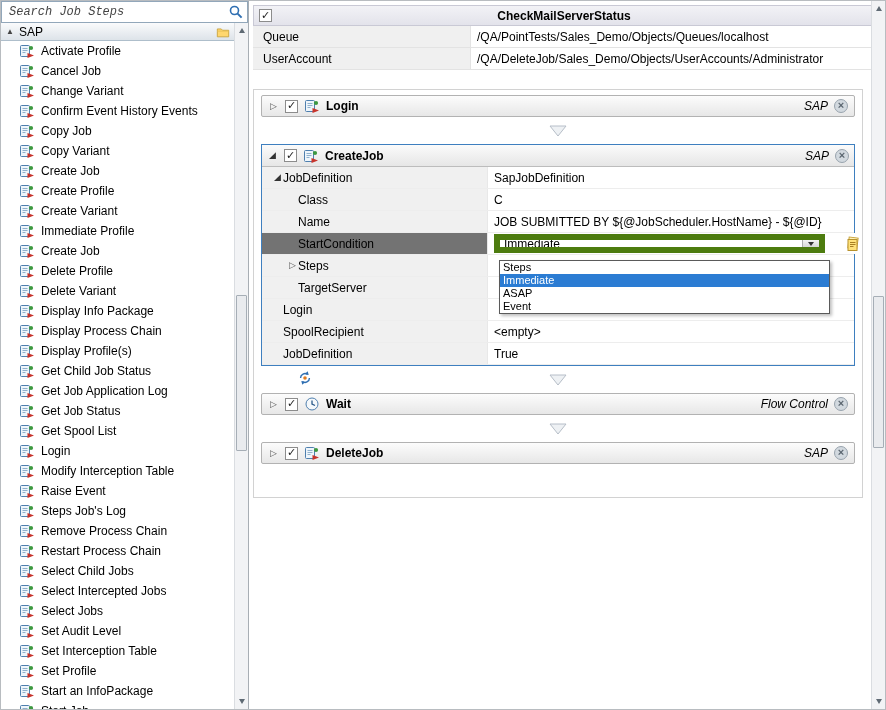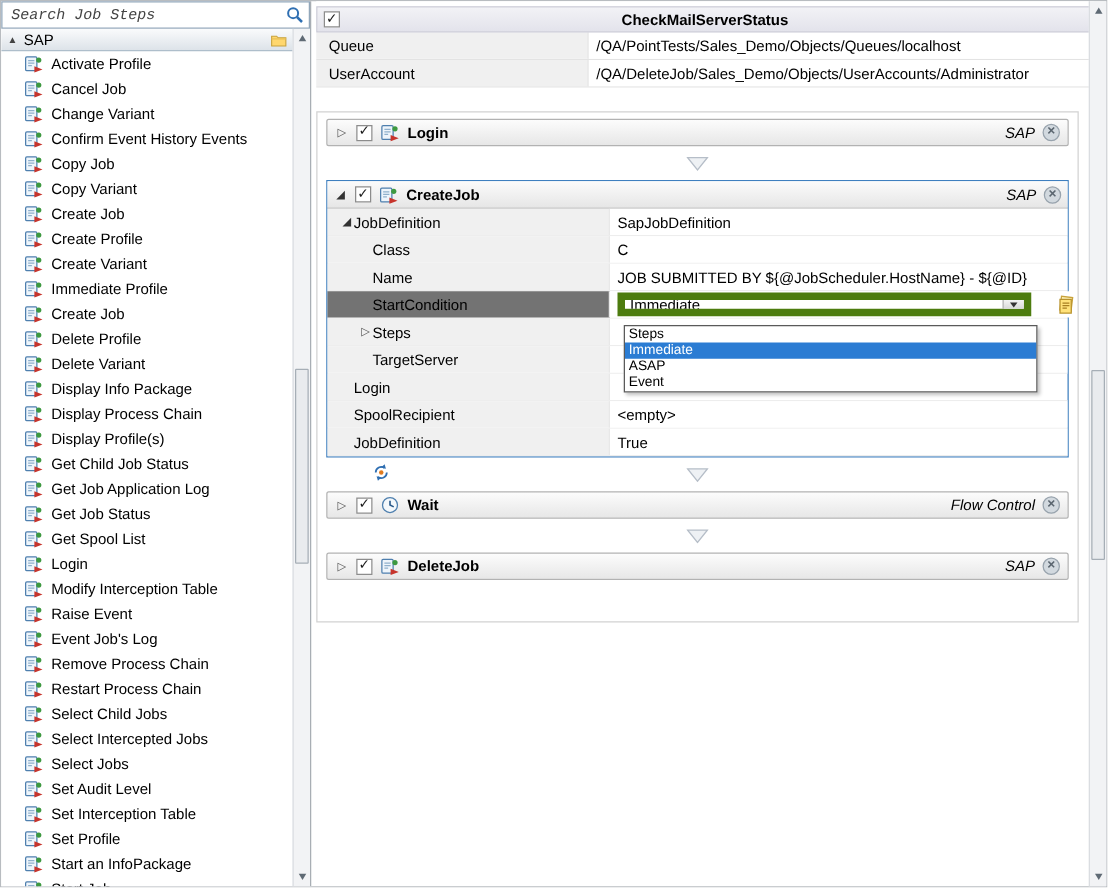--- a/index.html
+++ b/index.html
@@ -300,21 +300,21 @@
     <svg class="icon16">
                 <use href="#icon-step"></use>
               </svg>
     <span class="tree-label">Raise Event</span>
   </li>
 
   <li class="tree-item">
     <svg class="icon16">
                 <use href="#icon-step"></use>
               </svg>
-    <span class="tree-label">Event Job's Log</span>
+    <span class="tree-label">Steps Job's Log</span>
   </li>
 
   <li class="tree-item">
     <svg class="icon16">
                 <use href="#icon-step"></use>
               </svg>
     <span class="tree-label">Remove Process Chain</span>
   </li>
 
   <li class="tree-item">

